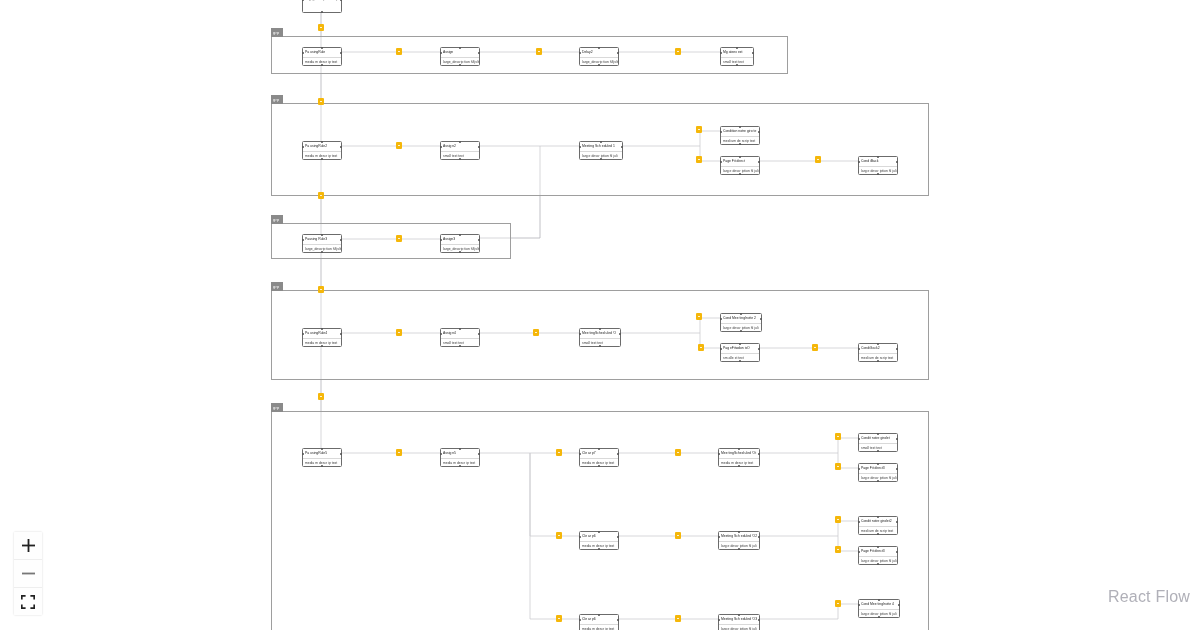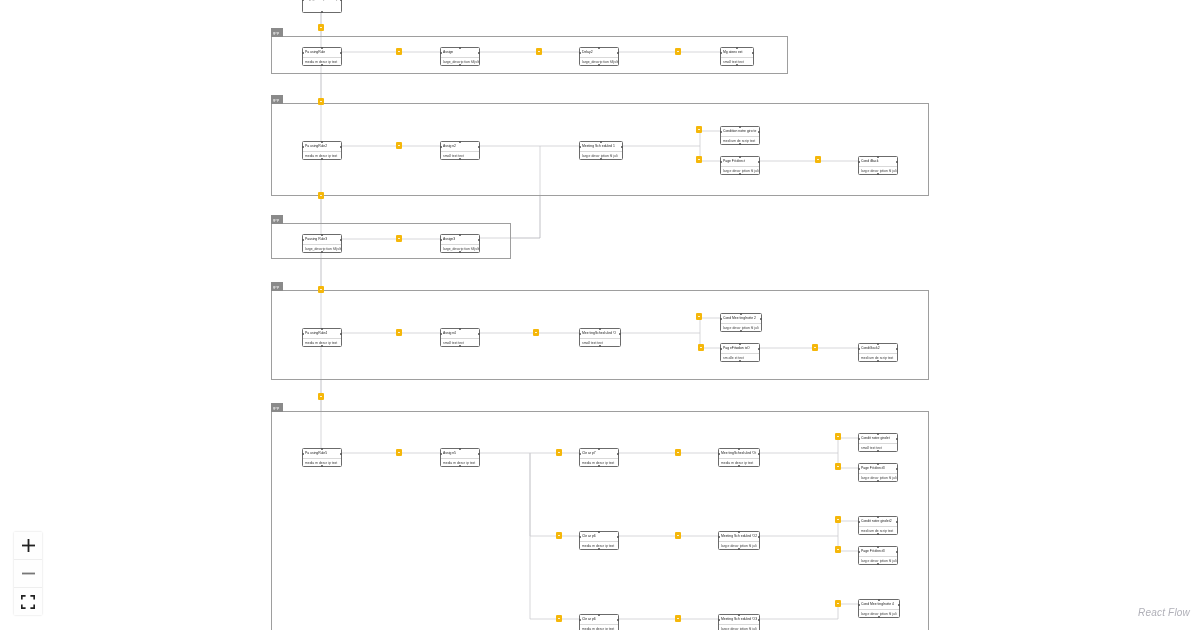--- a/index.html
+++ b/index.html
@@ -99,25 +99,24 @@
     display:flex;align-items:center;justify-content:center;
     background:#fefefe;
     border-bottom:1px solid #eeeeee;
     cursor:pointer;
   }
   .ctrl-btn:last-child{border-bottom:none;}
   .ctrl-btn svg{display:block;}
 
   
   .attribution{
-    position:absolute;right:10px;bottom:12px;
-    font-size:10px;color:#b0b0b8;
+    position:absolute;right:10px;bottom:24px;
+    font-size:16px;color:#b0b0b8;
     letter-spacing:.2px;
     user-select:none;
-    font-style:italic;
   }
 </style>
 </head>
 <body>
 
 <div id="canvas">
   <div id="flow">
 
     <svg class="edges" id="edge-svg">
         <path d="M321,13 L321,104"></path>

